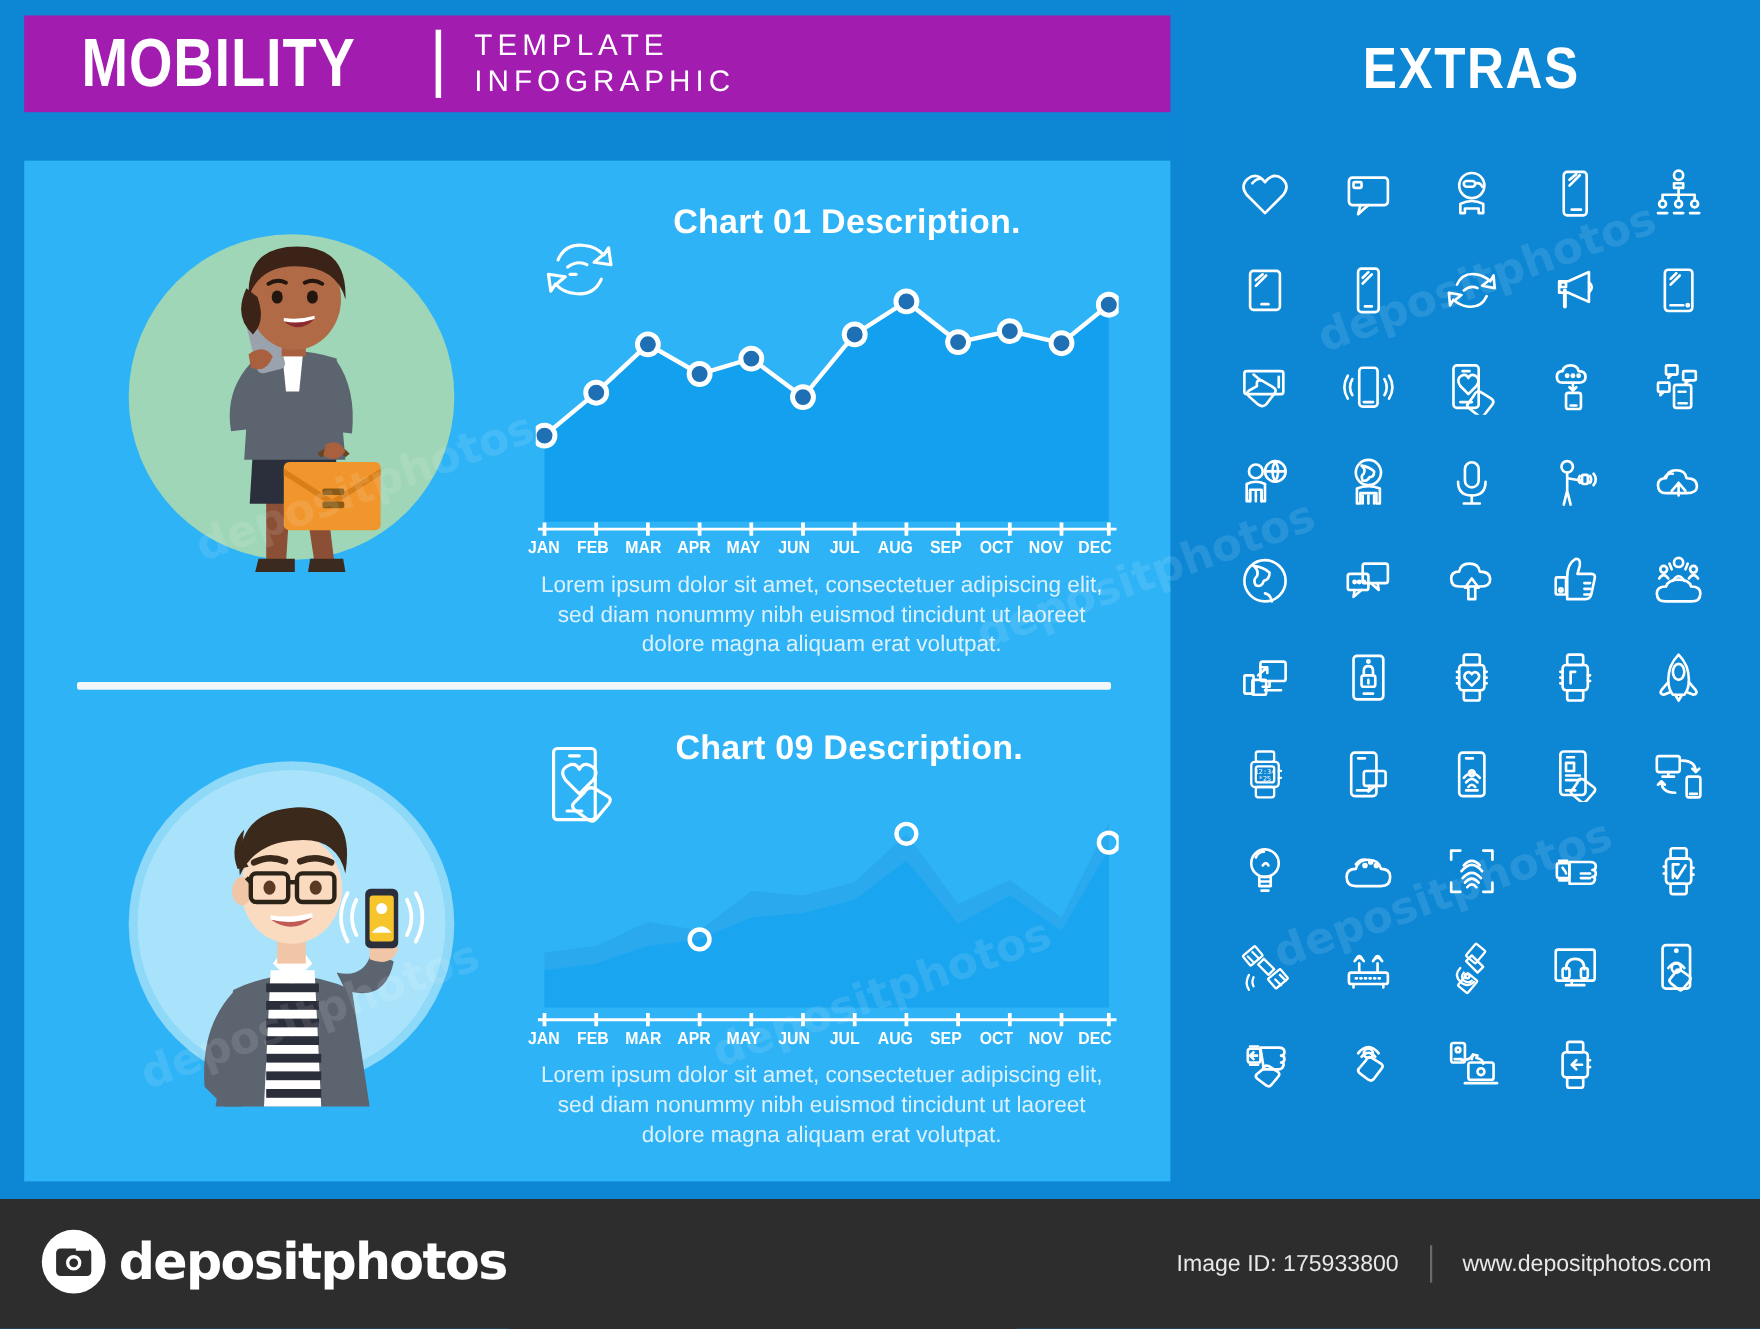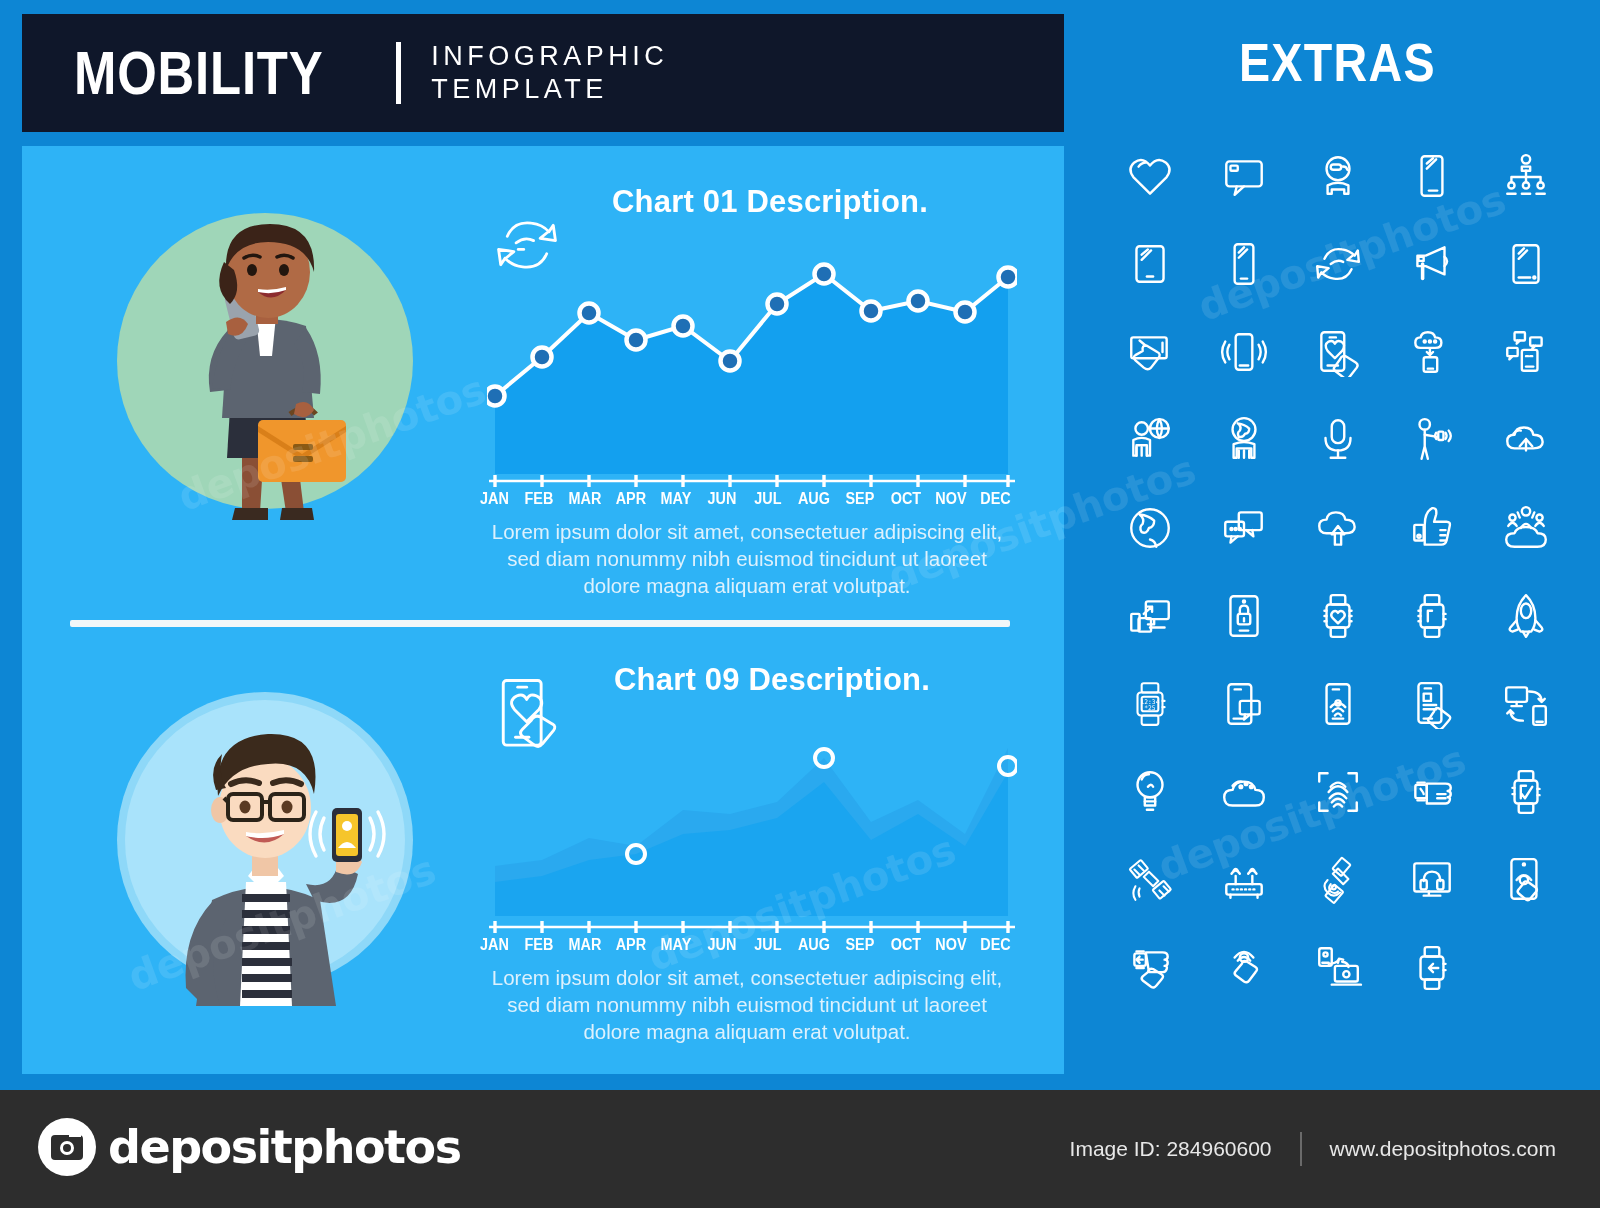--- a/index.html
+++ b/index.html
@@ -2,21 +2,21 @@
 <html><head>
 <meta charset="utf-8">
 <style>
   html,body{margin:0;padding:0;background:#2b2b2b;}
   body{width:1600px;height:1208px;font-family:"Liberation Sans",sans-serif;overflow:hidden;}
 
   .stage{position:relative;width:1600px;height:1208px;background:#0d86d4;}
 
   
   .poster{position:absolute;left:0;top:0;width:1075px;height:1090px;background:#0d86d4;}
-  .header-band{position:absolute;left:22px;top:14px;width:1042px;height:118px;background:#0f172a;}
+  .header-band{position:absolute;left:22px;top:14px;width:1042px;height:88px;background:#a21caf;}
   .header-inner{display:flex;align-items:center;height:100%;padding-left:52px;box-sizing:border-box;}
   .title-main{color:#ffffff;font-size:62px;font-weight:700;letter-spacing:1px;line-height:1;
               font-family:"Liberation Sans Narrow","Liberation Sans",sans-serif;transform:scaleX(.82);transform-origin:left center;}
   .title-divider{width:5px;height:62px;background:#ffffff;margin:0 30px 0 18px;}
   .title-sub{color:#ffffff;font-size:27px;letter-spacing:4.5px;line-height:1.22;font-weight:300;}
 
   .body-panel{position:absolute;left:22px;top:146px;width:1042px;height:928px;background:#2eb3f6;}
 
   .divider-rule{position:absolute;left:70px;top:620px;width:940px;height:7px;background:#f2f7f9;border-radius:2px;}
 
@@ -62,22 +62,22 @@
 
 <div class="stage">
 
   <div class="poster">
 
     <div class="header-band">
       <div class="header-inner">
         <div class="title-main">MOBILITY</div>
         <div class="title-divider"></div>
         <div>
+          <div class="title-sub">TEMPLATE</div>
           <div class="title-sub">INFOGRAPHIC</div>
-          <div class="title-sub">TEMPLATE</div>
         </div>
       </div>
     </div>
 
     <div class="body-panel"></div>
 
     <div class="char-slot" style="left:100px;top:196px;width:330px;height:330px;">
       <svg viewBox="0 0 330 330" width="330" height="330">
         <circle cx="165" cy="165" r="148" fill="#9fd6b8"></circle>
 
@@ -774,19 +774,19 @@
   <div class="wm" style="left:1190px;top:230px;">depositphotos</div>
 
   <div class="footer">
     <div class="logo-group">
       <div class="cam">
           <i></i>
         </div>
       <div class="logo-text">depositphotos</div>
     </div>
     <div class="footer-right">
-      <span>Image ID: 284960600</span>
+      <span>Image ID: 175933800</span>
       <div class="vbar"></div>
       <span>www.depositphotos.com</span>
     </div>
   </div>
 
 </div>
 
 </body></html>

